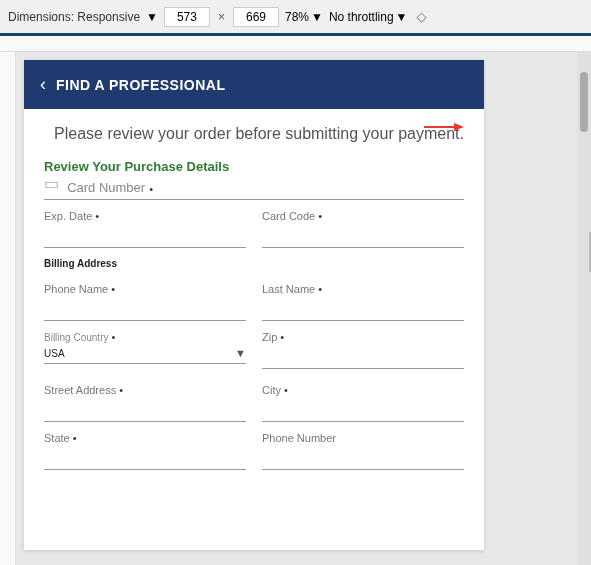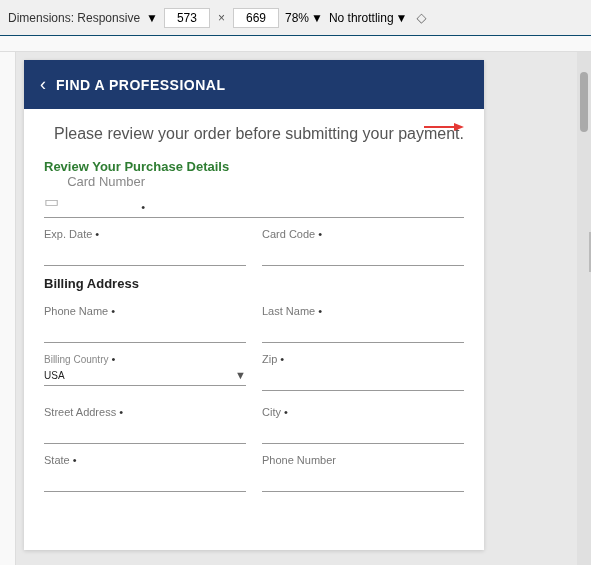--- a/index.html
+++ b/index.html
@@ -3,21 +3,21 @@
   <meta charset="utf-8">
   <style>
     * { box-sizing: border-box; margin: 0; padding: 0; }
     body { font-family: Arial, sans-serif; font-size: 13px; background: #f0f0f0; width: 591px; }
 
     
     .toolbar {
       display: flex;
       align-items: center;
       background: #f0f0f0;
-      border-bottom: 1px solid #0c4a6e;
+      border-bottom: 3px solid #0c4a6e;
       padding: 4px 8px;
       gap: 6px;
       height: 36px;
     }
     .toolbar-label {
       font-size: 12px;
       color: #333;
     }
     .toolbar-dropdown {
       display: flex;
@@ -192,27 +192,26 @@
     .card-icon {
       color: #aaa;
       font-size: 16px;
       margin-bottom: 2px;
     }
     .card-number-label {
       font-size: 13px;
       color: #888;
       display: flex;
       align-items: flex-end;
-      gap: 12px;
-      flex-direction: column;
+      gap: 4px;
     }
 
     
     .billing-section-title {
-      font-size: 13px;
+      font-size: 10px;
       font-weight: bold;
       color: #222;
       margin: 10px 0 14px 0;
     }
 
     
     .select-wrapper {
       position: relative;
       border-bottom: 1px solid #999;
       margin-bottom: 10px;

